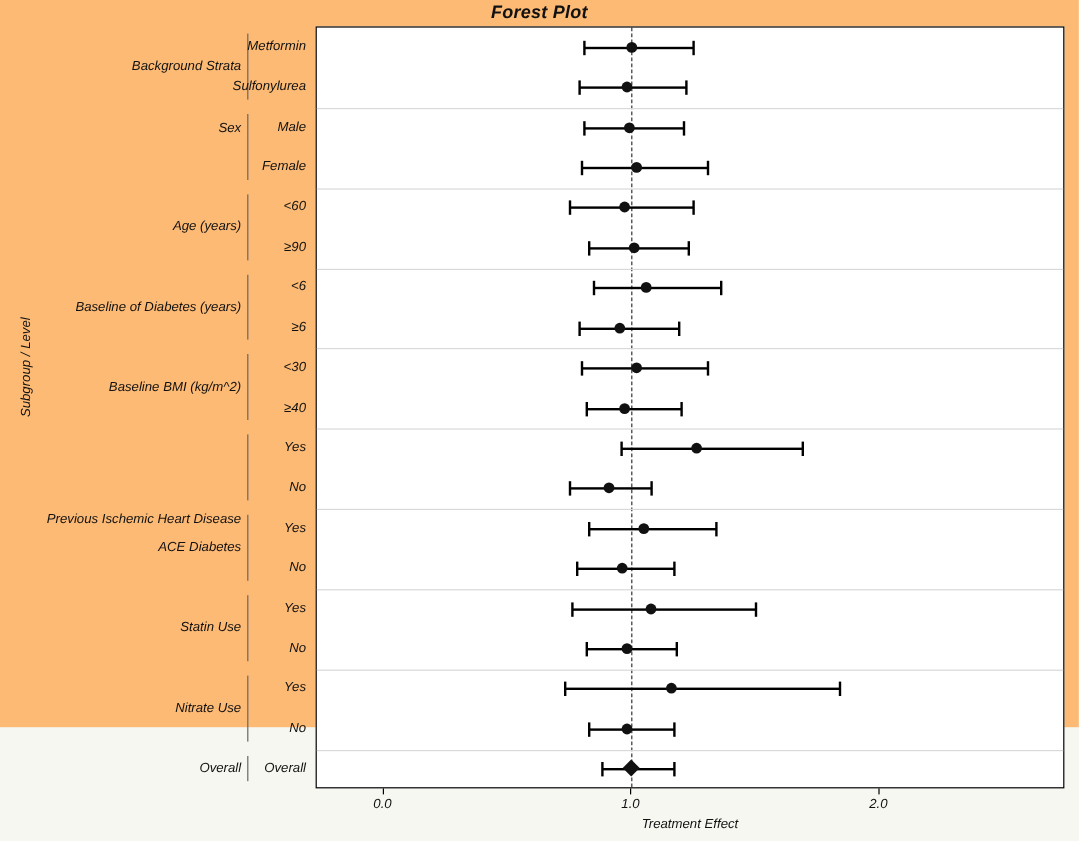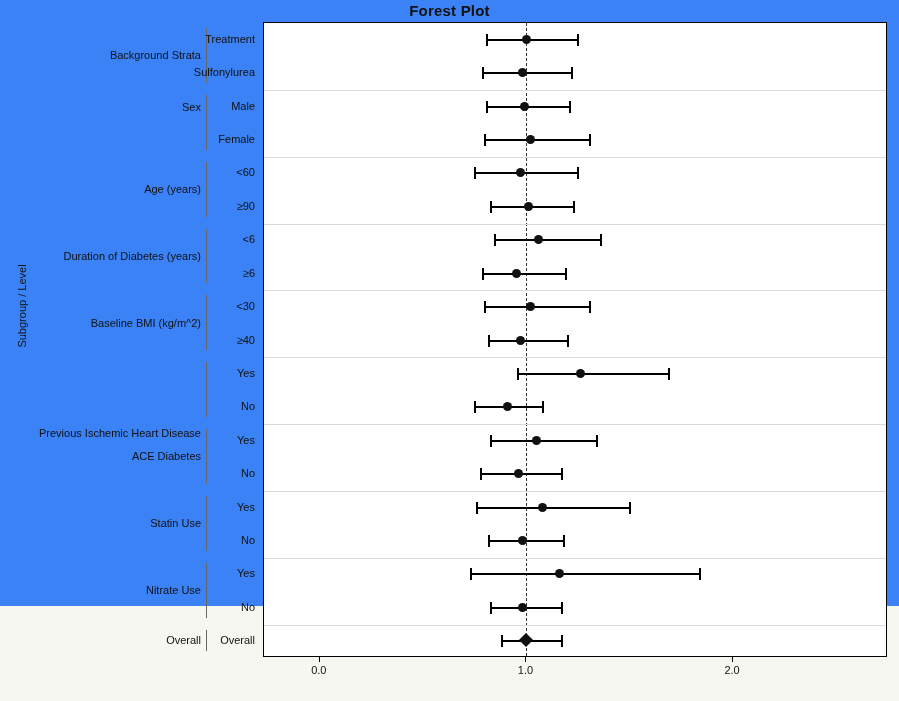--- a/index.html
+++ b/index.html
@@ -11,21 +11,22 @@
     width: 899px;
     height: 701px;
     font-family: "Liberation Sans", sans-serif;
     color: #111;
     overflow: hidden;
   }
   #root {
     position: relative;
     width: 899px;
     height: 606px;
-    background: #3b82f6;
+    background: #fdba74;
+    font-style: italic;
   }
   #title {
     position: absolute;
     left: 0;
     top: 2px;
     width: 899px;
     text-align: center;
     font-size: 15px;
     font-weight: bold;
     letter-spacing: 0.2px;
@@ -168,32 +169,32 @@
 </head>
 <body>
 
 <div id="root">
 
   <div id="title">Forest Plot</div>
 
   <div id="labels">
       <div class="grp-bracket" style="top: 6px; height: 54.8421px;"></div>
       <div class="grp-label" style="top: 33.4211px;">Background Strata</div>
-      <div class="lvl-label" style="top: 16.7105px;">Treatment</div>
+      <div class="lvl-label" style="top: 16.7105px;">Metformin</div>
       <div class="lvl-label" style="top: 50.1316px;">Sulfonylurea</div>
       <div class="grp-bracket" style="top: 72.8421px; height: 54.8421px;"></div>
       <div class="grp-label" style="top: 85px;">Sex</div>
       <div class="lvl-label" style="top: 83.5526px;">Male</div>
       <div class="lvl-label" style="top: 116.974px;">Female</div>
       <div class="grp-bracket" style="top: 139.684px; height: 54.8421px;"></div>
       <div class="grp-label" style="top: 167.105px;">Age (years)</div>
       <div class="lvl-label" style="top: 150.395px;">&lt;60</div>
       <div class="lvl-label" style="top: 183.816px;">≥90</div>
       <div class="grp-bracket" style="top: 206.526px; height: 54.8421px;"></div>
-      <div class="grp-label" style="top: 233.947px;">Duration of Diabetes (years)</div>
+      <div class="grp-label" style="top: 233.947px;">Baseline of Diabetes (years)</div>
       <div class="lvl-label" style="top: 217.237px;">&lt;6</div>
       <div class="lvl-label" style="top: 250.658px;">≥6</div>
       <div class="grp-bracket" style="top: 273.368px; height: 54.8421px;"></div>
       <div class="grp-label" style="top: 300.789px;">Baseline BMI (kg/m^2)</div>
       <div class="lvl-label" style="top: 284.079px;">&lt;30</div>
       <div class="lvl-label" style="top: 317.5px;">≥40</div>
       <div class="grp-bracket" style="top: 340.211px; height: 54.8421px;"></div>
       <div class="grp-label" style="top: 367.632px; margin-top: 43px;">Previous Ischemic Heart Disease</div>
       <div class="lvl-label" style="top: 350.921px;">Yes</div>
       <div class="lvl-label" style="top: 384.342px;">No</div>
@@ -335,20 +336,21 @@
       <div class="grp-sep" style="top: 601.579px;"></div>
       <div class="row" style="top: 618.289px;">
         <div class="ci-line" style="left: 237.616px; width: 59.9205px;"></div>
         <div class="ci-cap" style="left: 236.616px;"></div>
         <div class="ci-cap" style="left: 296.536px;"></div>
         <div class="pt diamond" style="left: 262.411px;"></div>
       </div>
     </div>
 
   <div id="axis">
+    <div id="xlabel">Treatment Effect</div>
   <div class="tick" style="left: 55.7881px;"></div>
       <div class="tick-lab" style="left: 55.7881px;">0.0</div>
       <div class="tick" style="left: 262.411px;"></div>
       <div class="tick-lab" style="left: 262.411px;">1.0</div>
       <div class="tick" style="left: 469.033px;"></div>
       <div class="tick-lab" style="left: 469.033px;">2.0</div>
     </div>
 
   <div id="ylabel">Subgroup / Level</div>
 

